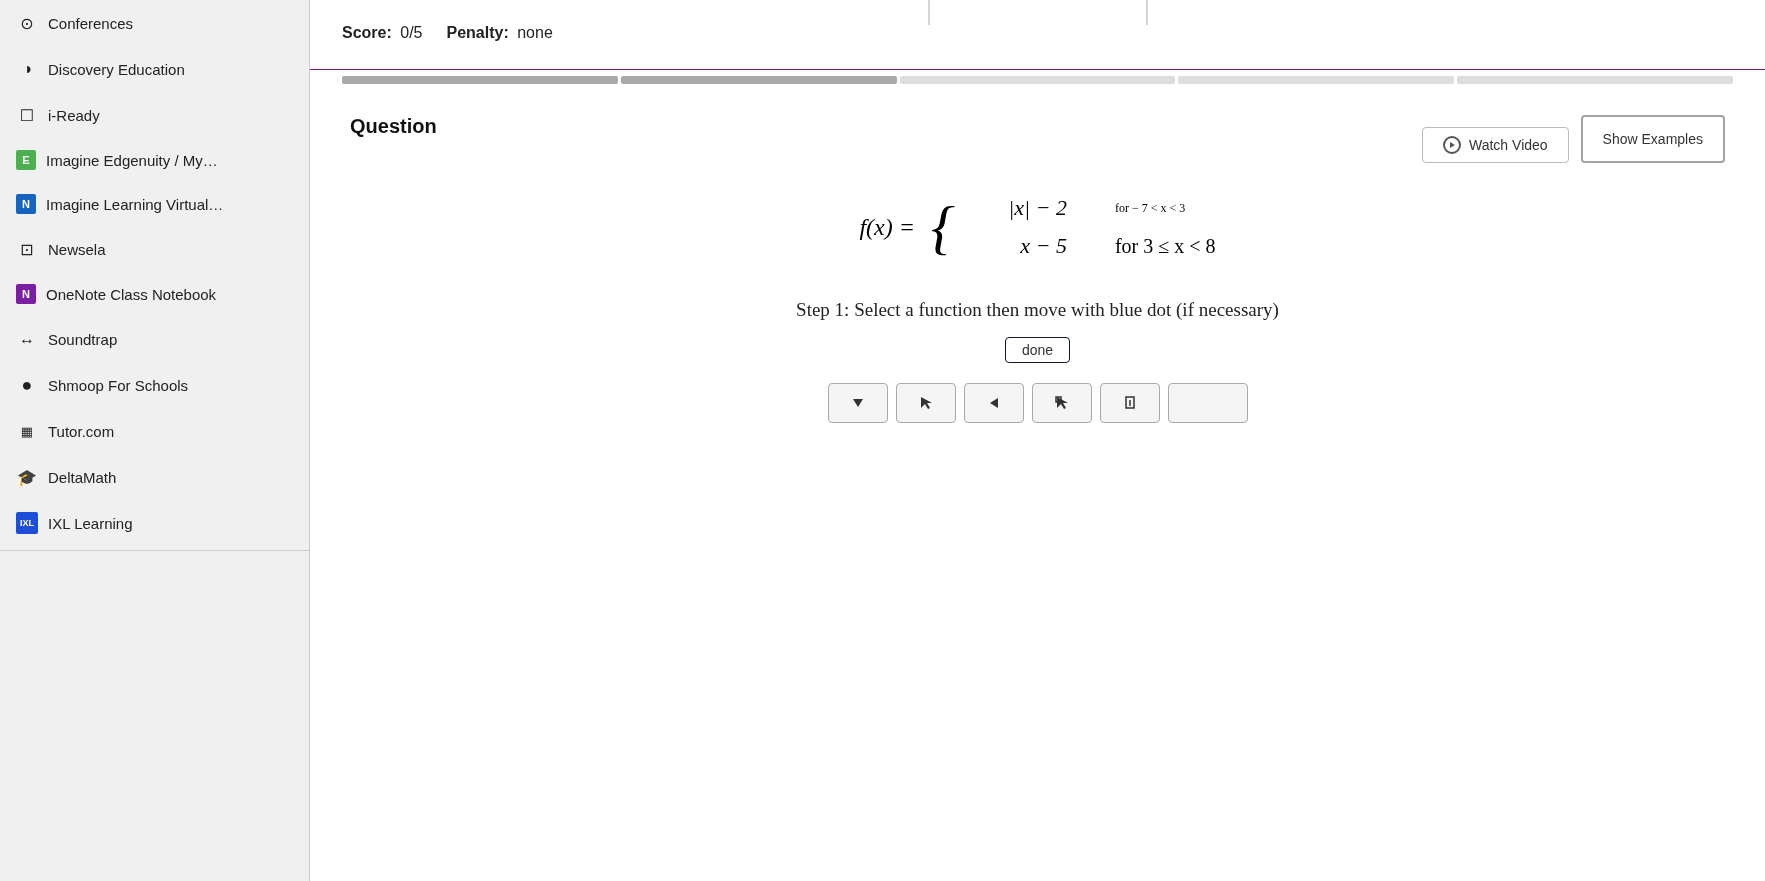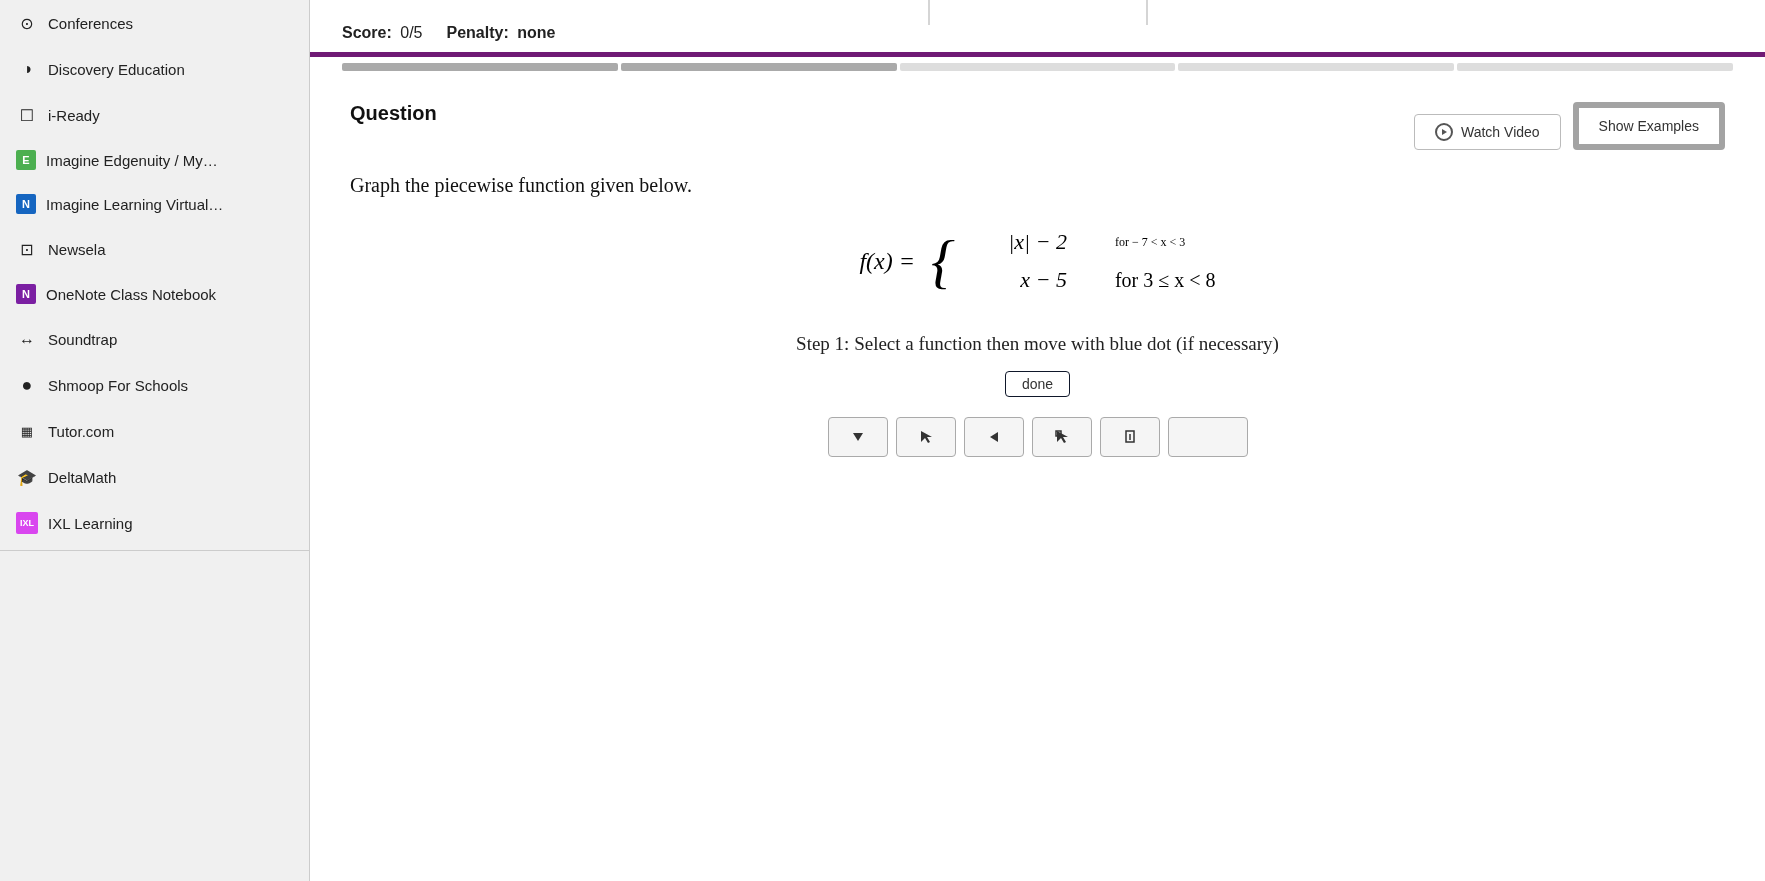--- a/index.html
+++ b/index.html
@@ -69,27 +69,27 @@
     
     #main {
       flex: 1;
       background: #fff;
       padding: 0;
       overflow-y: auto;
       position: relative;
     }
 
     .score-bar {
-      padding: 16px 32px 10px 32px;
+      padding: 16px 32px 27px 32px;
       font-size: 16px;
       color: #222;
       display: flex;
       align-items: center;
       gap: 24px;
-      border-bottom: 5px solid #701a75;
+      border-bottom: 1px solid #701a75;
     }
 
     .score-bar .score-label {
       font-weight: 600;
     }
 
     .score-bar .penalty-label {
       font-weight: 600;
     }
     .progress-segment {
@@ -131,21 +131,21 @@
       background: #fff;
       padding: 8px 20px;
       font-size: 14px;
       border-radius: 4px;
       cursor: pointer;
       color: #333;
       margin-top: 12px;
     }
 
     .btn-show-examples {
-      border: 6px solid #a3a3a3;
+      border: 2px solid #a3a3a3;
       background: #fff;
       padding: 8px 20px;
       font-size: 14px;
       border-radius: 4px;
       cursor: pointer;
       color: #333;
     }
 
     .question-text {
       font-size: 20px;
@@ -285,21 +285,21 @@
   </div>
   <div class="sidebar-item">
     <span class="sidebar-icon" style="font-size:13px;">▦</span>
     <span>Tutor.com</span>
   </div>
   <div class="sidebar-item">
     <span class="sidebar-icon">🎓</span>
     <span>DeltaMath</span>
   </div>
   <div class="sidebar-item">
-    <span class="sidebar-icon" style="font-size:9px;font-weight:700;background:#d946ef;color:#fff;border-radius:2px;padding:1px 2px;">IXL</span>
+    <span class="sidebar-icon" style="font-size:9px;font-weight:700;background:#1d4ed8;color:#fff;border-radius:2px;padding:1px 2px;">IXL</span>
     <span>IXL Learning</span>
   </div>
 
   <div class="sidebar-divider"></div>
 
 
 </div>
 
 <div id="main" style="position:relative;">
 
@@ -307,21 +307,21 @@
     <div style="position:absolute; top:-30px; left:50%; transform:translateX(-50%); width:220px; height:55px; border: 2px solid #999; border-bottom:none; border-radius:50% 50% 0 0; opacity:0.4;"></div>
   </div>
 
   <div class="score-bar">
     <span>
       <span class="score-label">Score:</span>
       <span style="font-weight:400; margin-left:4px;">0/5</span>
     </span>
     <span>
       <span class="penalty-label">Penalty:</span>
-      <span style="font-weight:700; margin-left:4px;margin-top:17px;">none</span>
+      <span style="font-weight:400; margin-left:4px;margin-top:17px;">none</span>
     </span>
   </div>
 
   <div style="padding: 6px 32px 0 32px;">
     <div style="display:flex; gap:3px; height:7px;">
       <div class="progress-segment filled" style="background:#aaa; border-radius:2px; flex:1;"></div>
       <div class="progress-segment filled" style="background:#aaa; border-radius:2px; flex:1;"></div>
       <div class="progress-segment" style="background:#ddd; border-radius:2px; flex:1;"></div>
       <div class="progress-segment" style="background:#ddd; border-radius:2px; flex:1;"></div>
       <div class="progress-segment" style="background:#ddd; border-radius:2px; flex:1;"></div>
@@ -339,21 +339,20 @@
               </svg>
           </span>
           <span>Watch Video</span>
         </button>
         <button class="btn-show-examples">
           <span>Show Examples</span>
         </button>
       </div>
     </div>
 
-    <p class="question-text">Graph the piecewise function given below.</p>
 
     <div class="math-display">
       <span style="margin-right:16px; font-size:24px; font-style:italic;"><span>f(x) =</span></span>
       <span class="math-brace">{</span>
       <div class="math-cases">
         <div class="math-case-row">
           <span class="math-expr">|x| − 2</span>
           <span class="math-condition" style="font-style:normal; font-size:12px;">for  − 7 &lt; x &lt; 3</span>
         </div>
         <div class="math-case-row">

